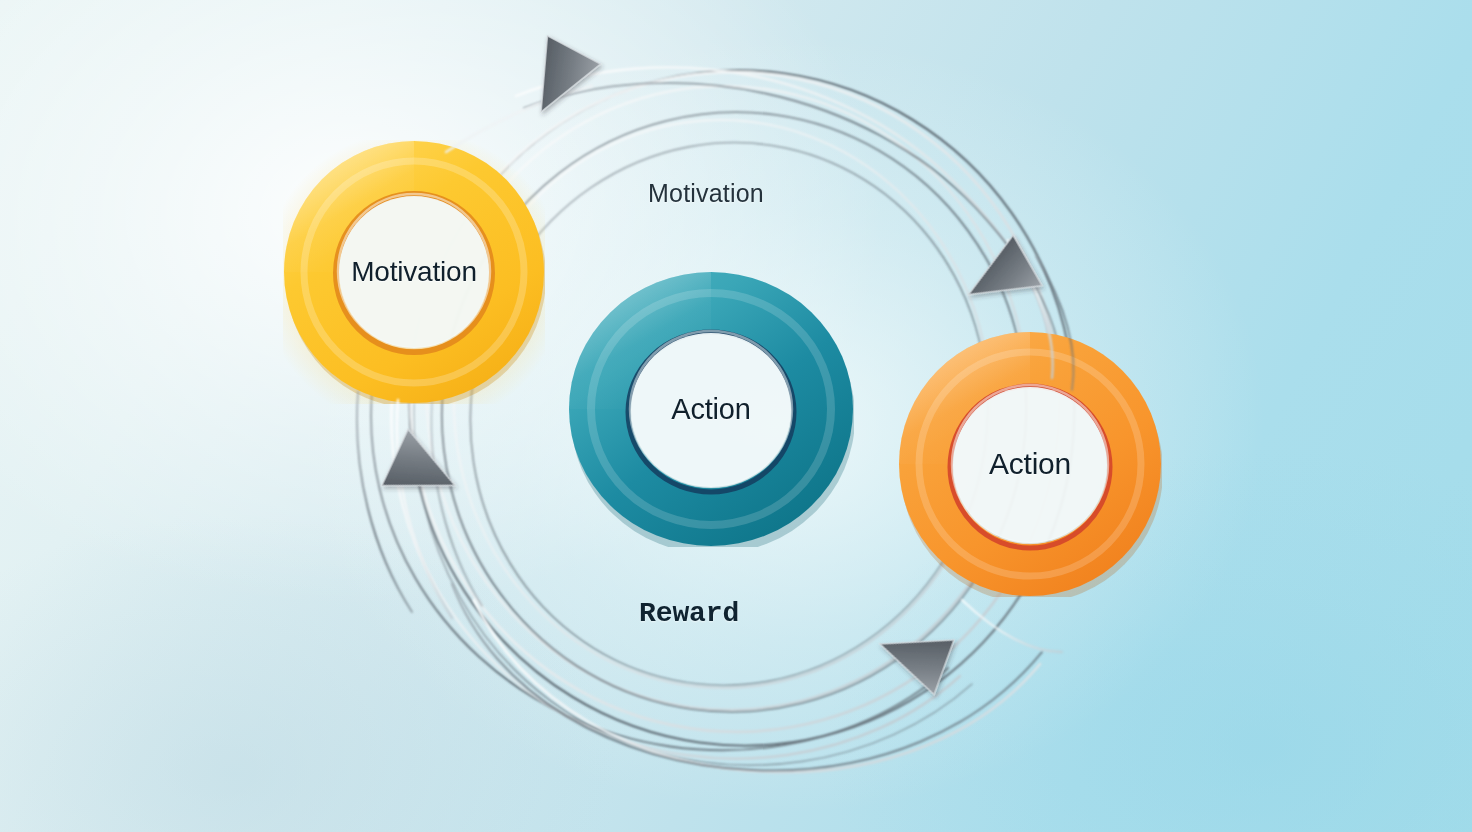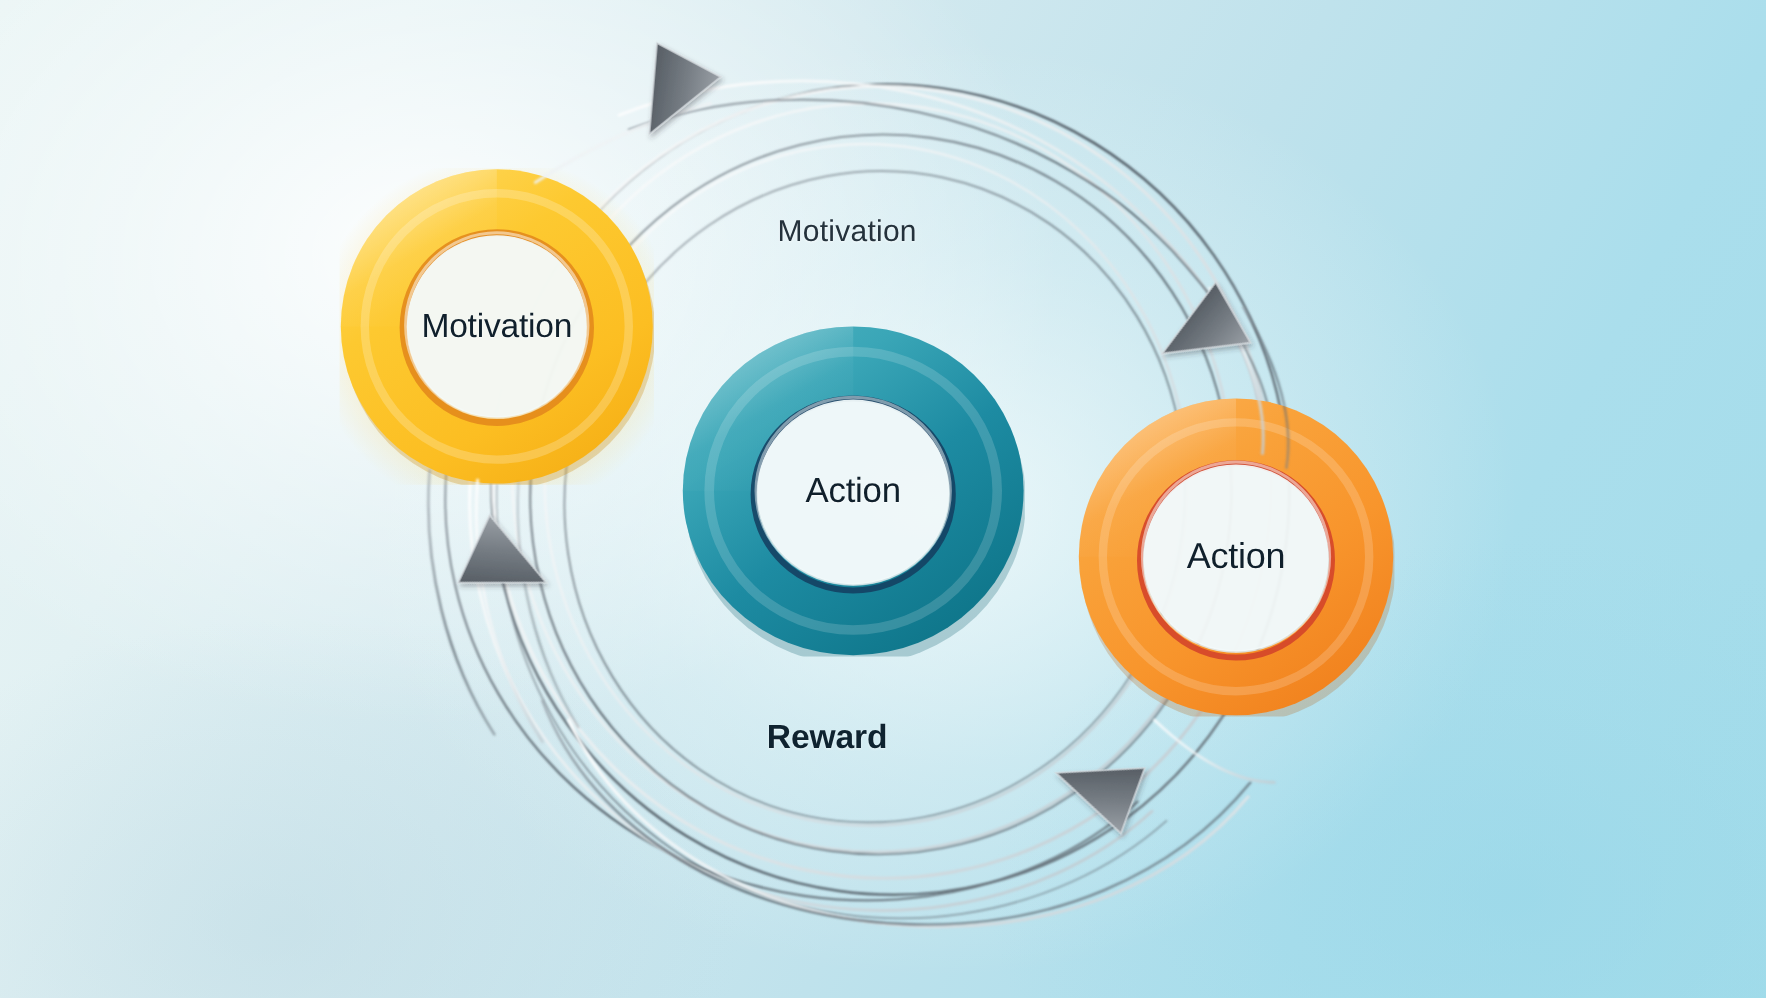--- a/index.html
+++ b/index.html
@@ -125,20 +125,21 @@
     letter-spacing: 0.2px;
     text-shadow: 0 1px 2px rgba(255,255,255,0.7);
   }
   #flow-label-reward {
     left: 639px; top: 598px;
     font-size: 28px;
     font-weight: 700;
     color: #0f2330;
     letter-spacing: -0.1px;
     text-shadow: 0 1px 2px rgba(255,255,255,0.6);
+    font-family: Liberation Mono, monospace;
   }
 </style>
 </head>
 <body>
 
 <div id="stage">
 
   <div class="bg-base"></div>
   <div class="bg-glow-tl"></div>
   <div class="bg-glow-center"></div>

